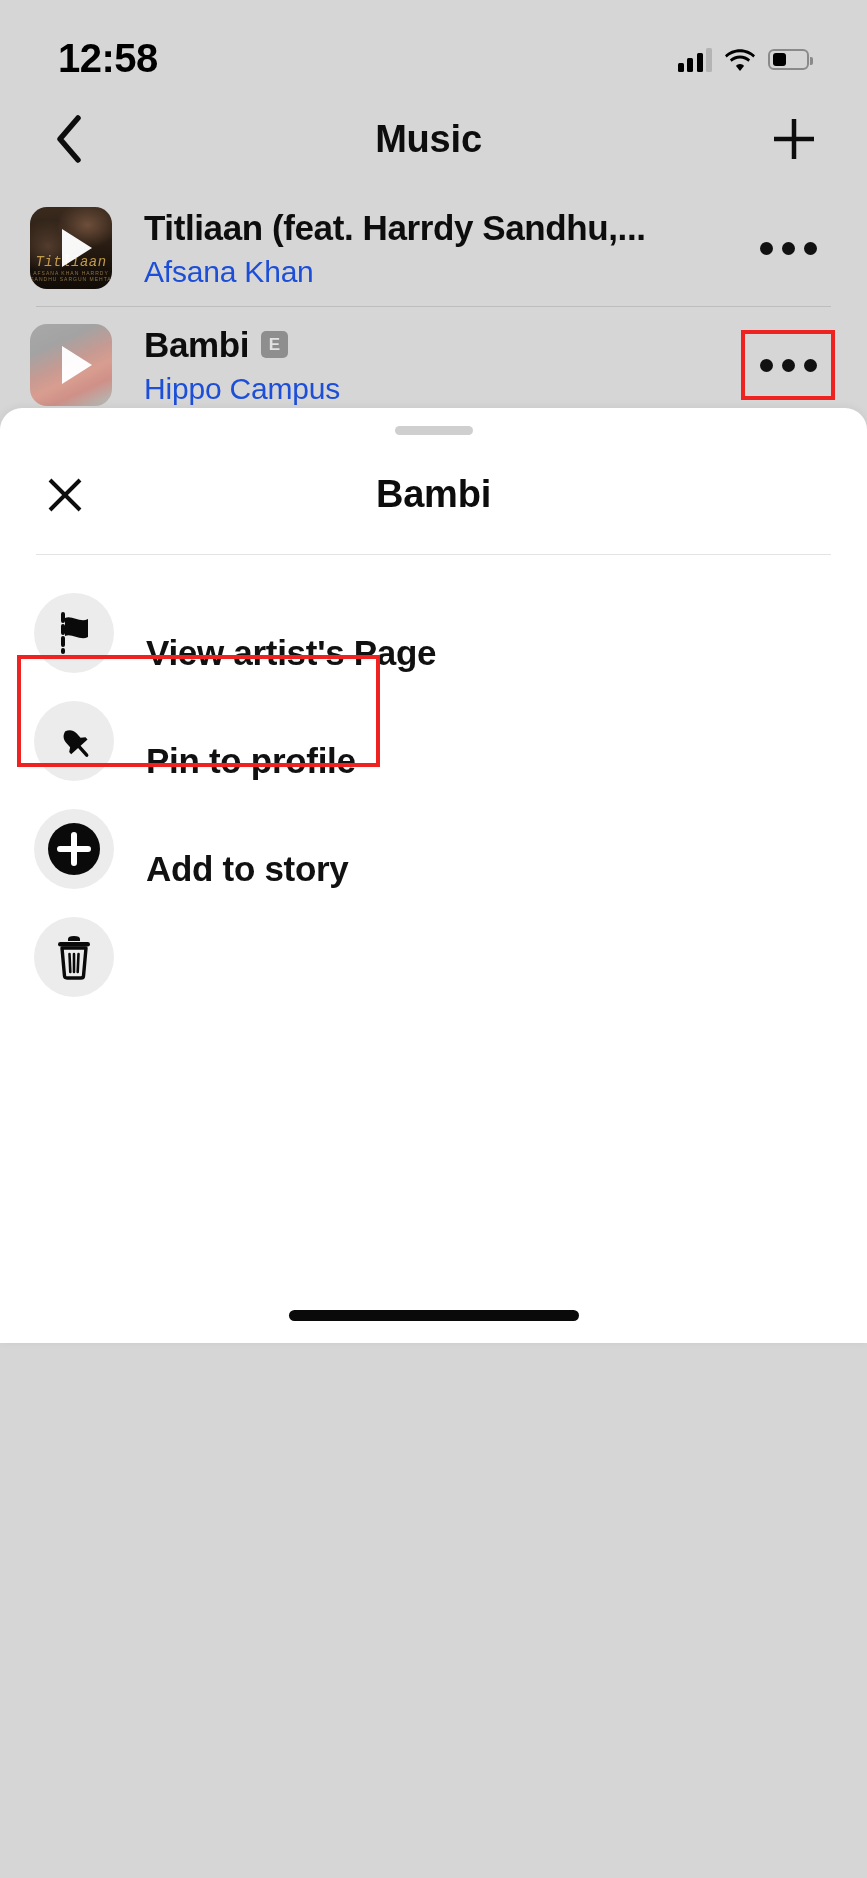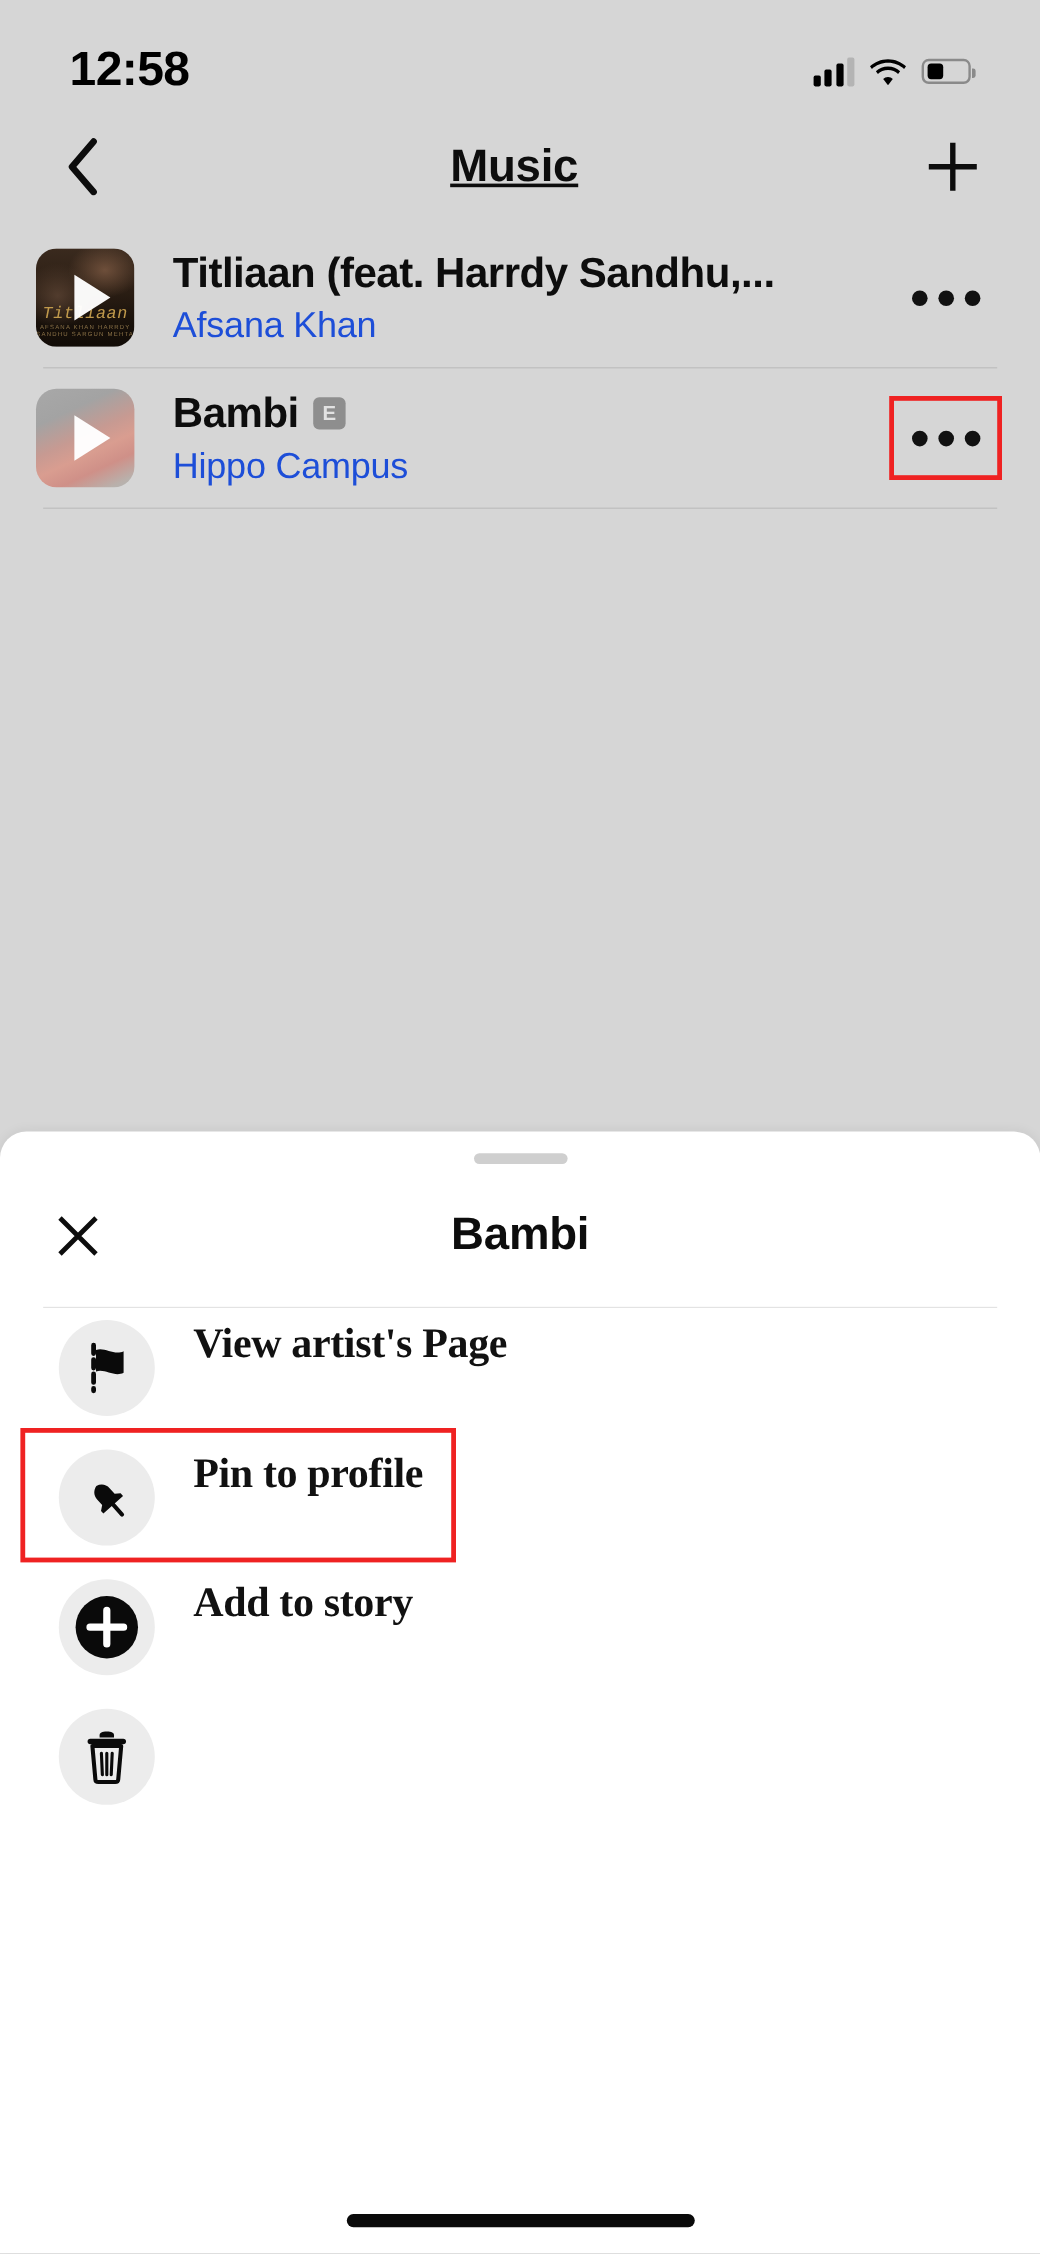--- a/index.html
+++ b/index.html
@@ -4,21 +4,21 @@
 <style>
   * { margin:0; padding:0; box-sizing:border-box; }
   html, body {
     width:867px; height:1878px;
     font-family:"Liberation Sans", sans-serif;
     background:#d6d6d6;
     overflow:hidden;
   }
   .phone {
     position:relative;
-    width:867px; height:1878px;
+    width:867px; height:1343px;
     background:#d6d6d6;
   }
 
   
   .statusbar {
     position:absolute; top:0; left:0; right:0; height:95px;
     display:flex; align-items:center; justify-content:space-between;
     padding:0 58px;
   }
   .status-time {
@@ -50,21 +50,21 @@
     height:13px; background:#000; border-radius:3px; margin-left:2.5px;
   }
 
   
   .navbar {
     position:absolute; top:95px; left:0; right:0; height:88px;
     display:flex; align-items:center; justify-content:space-between;
     padding:0 45px;
   }
   .nav-back { width:46px; height:56px; display:flex; align-items:center; justify-content:center; cursor:pointer; }
-  .nav-title { font-size:38px; font-weight:700; color:#0d0d0d; letter-spacing:-0.2px;text-decoration:underline; }
+  .nav-title { font-size:38px; font-weight:700; color:#0d0d0d; letter-spacing:-0.2px; }
   .nav-add { width:56px; height:56px; display:flex; align-items:center; justify-content:center; cursor:pointer; }
 
   
   .songlist { position:absolute; top:190px; left:0; right:0; }
   .song-row {
     position:relative;
     display:flex; align-items:center;
     height:116px;
     padding:0 36px 0 30px;
   }
@@ -153,25 +153,24 @@
   .sheet-close {
     position:absolute; left:2px; top:50%; transform:translateY(-50%);
     width:54px; height:54px; display:flex; align-items:center; justify-content:center;
     cursor:pointer;
   }
   .sheet-title { font-size:38px; font-weight:700; color:#0d0d0d; letter-spacing:-0.2px; }
 
   .menu { padding-top:10px; }
   .menu-item {
     position:relative;
-    display:flex; align-items:flex-start;
+    display:flex; align-items:flex-end;
     height:108px;
-    padding-left:49px;
+    padding-left:34px;
     cursor:pointer;
-    font-family:Liberation Serif, serif;
   }
   .menu-icon {
     flex:0 0 80px;
     width:80px; height:80px; border-radius:50%;
     background:#ececec;
     display:flex; align-items:center; justify-content:center;
   }
   .menu-icon.solid { background:#ececec; }
   .menu-label {
     font-size:35px; font-weight:600; color:#111;

